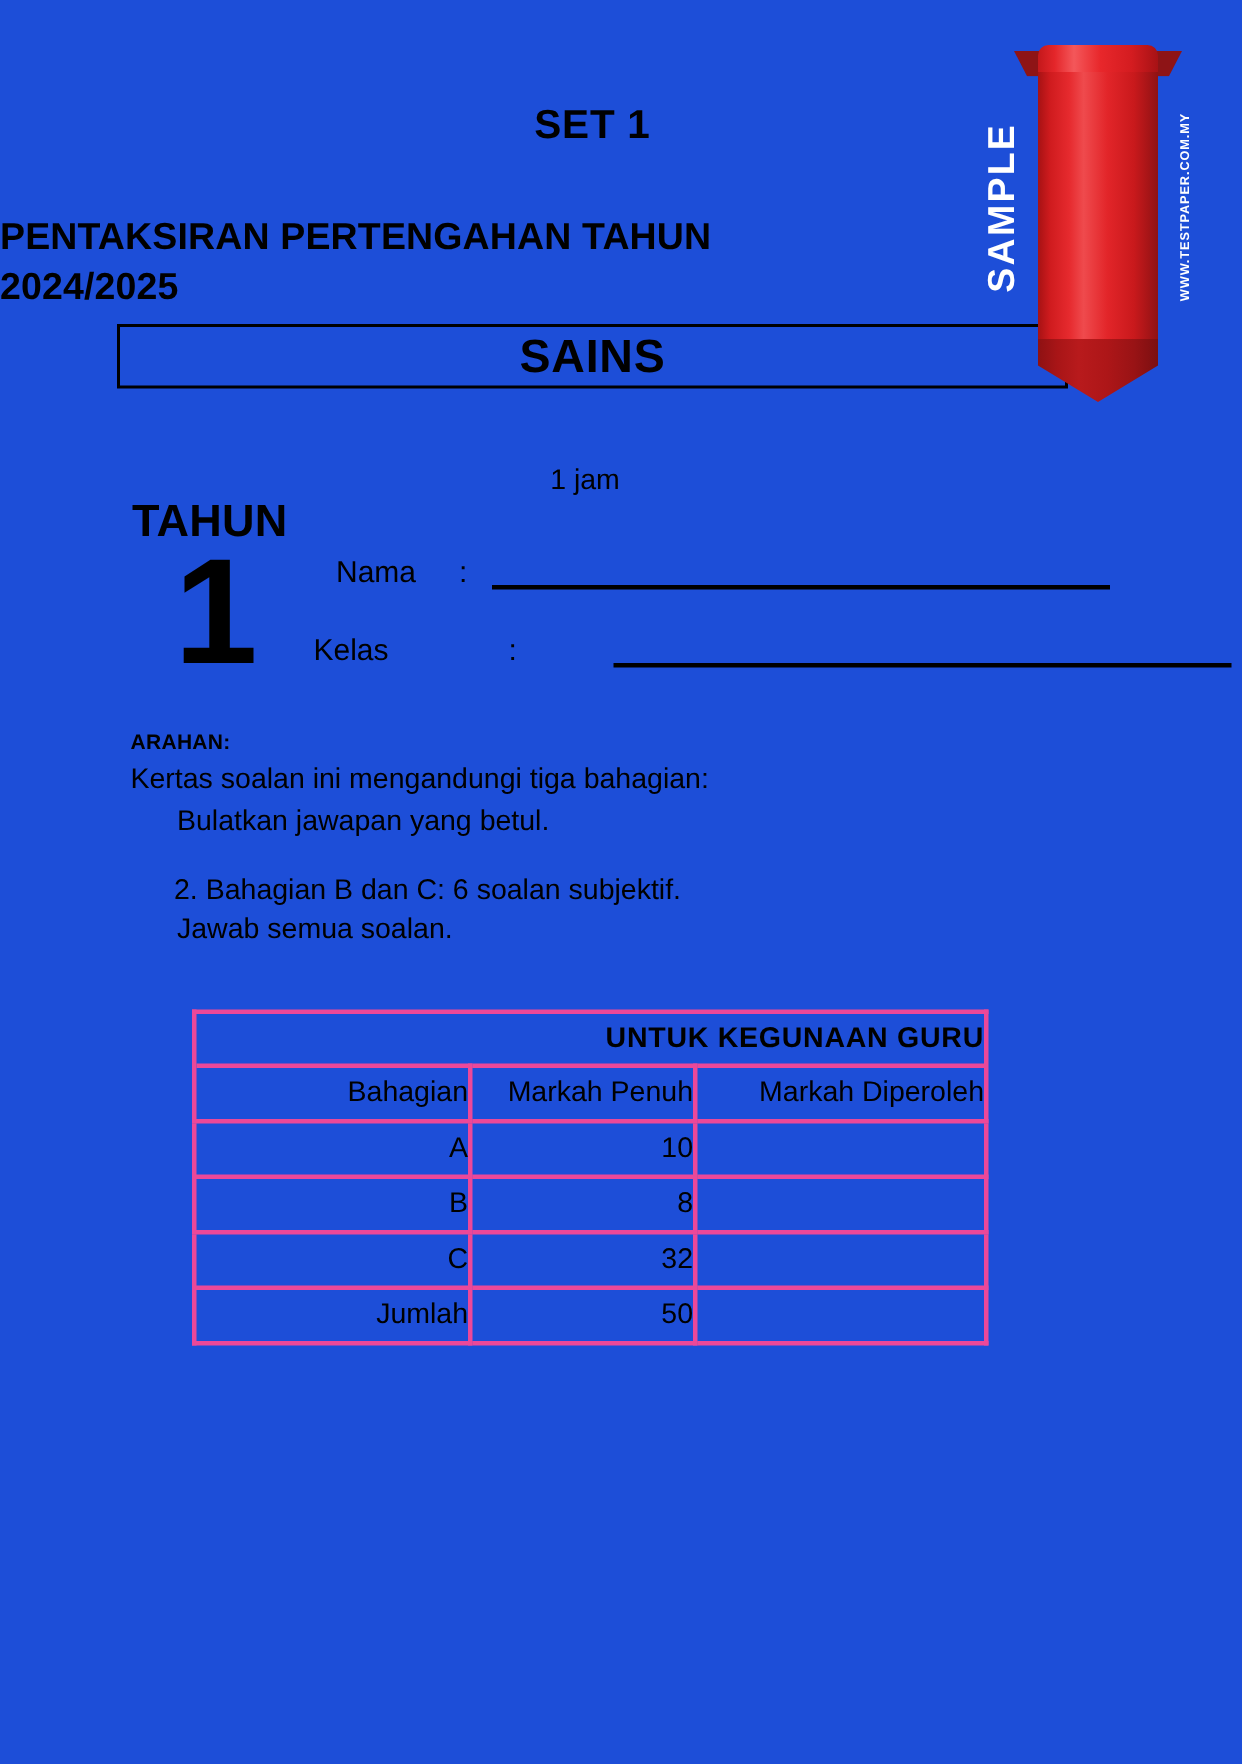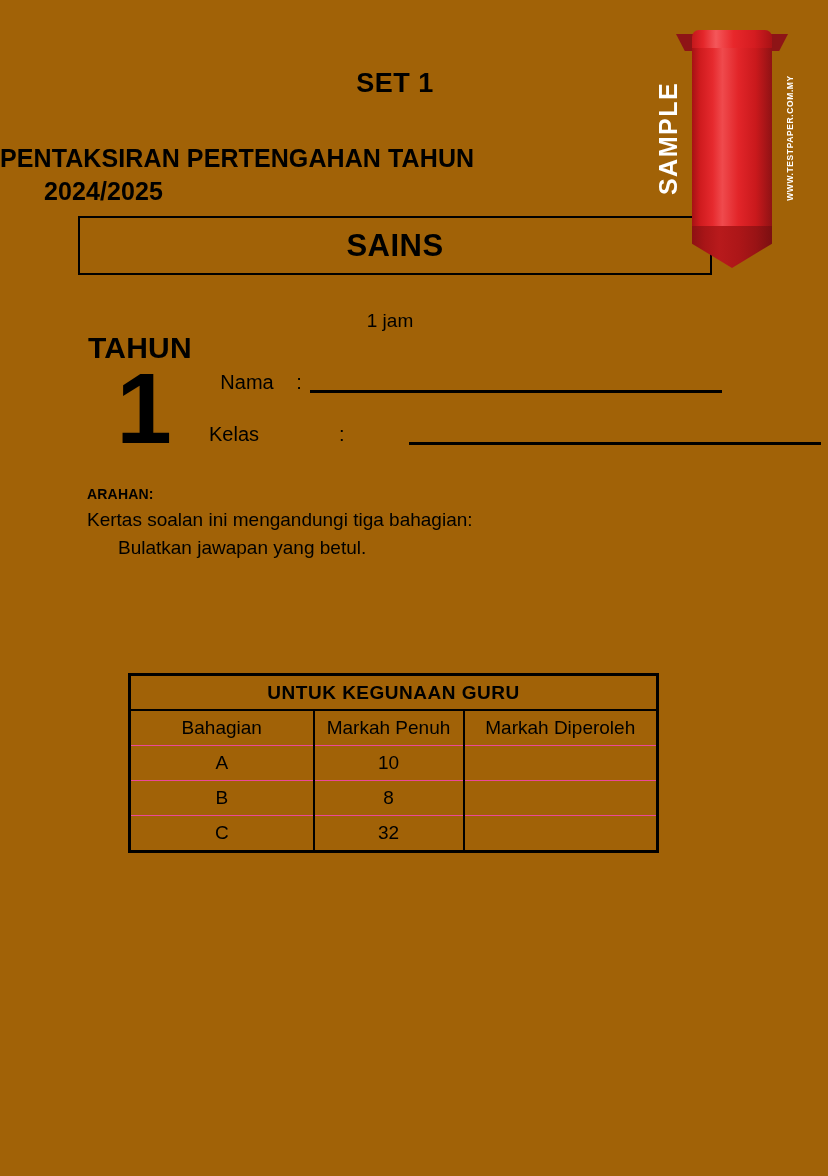--- a/index.html
+++ b/index.html
@@ -8,21 +8,21 @@
     background: #ffffff;
   }
   body {
     font-family: "Liberation Sans", sans-serif;
     color: #000000;
   }
   #page {
     position: relative;
     width: 828px;
     height: 1176px;
-    background: #a16207;
+    background: #1d4ed8;
     overflow: hidden;
   }
 
   
   .set-title {
     position: absolute;
     left: 0;
     top: 68px;
     width: 790px;
     text-align: center;
@@ -33,29 +33,29 @@
   .exam-title {
     position: absolute;
     left: 0;
     top: 142px;
     width: 790px;
     font-size: 25px;
     font-weight: bold;
     line-height: 33px;
     letter-spacing: 0.1px;
   }
-  .exam-title .line2 { display: block; padding-left: 44px; }
+  .exam-title .line2 { display: block; }
 
   
   .subject-box {
     position: absolute;
     left: 78px;
     top: 216px;
     width: 634px;
-    height: 59px;
+    height: 43px;
     border: 2px solid #000000;
     box-sizing: border-box;
     display: flex;
     align-items: center;
     justify-content: center;
   }
   .subject-box .subject-text {
     font-size: 31px;
     font-weight: bold;
     letter-spacing: 0.5px;
@@ -108,21 +108,21 @@
   .field .field-colon {
     width: 22px;
     font-size: 20px;
     line-height: 22px;
   }
   .field .field-line {
     width: 412px;
     border-bottom: 3px solid #000000;
     height: 20px;
   }
-  .field-nama { left: 206px; top: 367px; text-align: center; }
+  .field-nama { left: 224px; top: 367px; }
   .field-kelas { left: 209px; top: 419px; gap: 48px; }
 
   
   .arahan-heading {
     position: absolute;
     left: 87px;
     top: 486px;
     font-size: 14px;
     font-weight: bold;
     letter-spacing: 0.2px;
@@ -155,22 +155,22 @@
   .guru-table {
     position: absolute;
     left: 128px;
     top: 673px;
     width: 528px;
     border-collapse: collapse;
     border: 3px solid #000000;
     table-layout: fixed;
   }
   .guru-table td, .guru-table th {
-    border: 1px solid #ec4899;
-    text-align: center;
+    border: 3px solid #ec4899;
+    text-align: right;
     font-size: 19px;
     font-weight: 400;
     padding: 0;
     height: 34px;
     vertical-align: middle;
   }
   .guru-table .tbl-title {
     font-weight: bold;
     font-size: 19px;
     letter-spacing: 0.5px;
@@ -299,20 +299,24 @@
     <span class="field-line"></span>
   </div>
 
   <div class="arahan-heading">ARAHAN:</div>
   <div class="arahan-intro">Kertas soalan ini mengandungi tiga bahagian:</div>
 
   <div class="arahan-list">
     <div class="arahan-item">
       <div class="line-b">Bulatkan jawapan yang betul.</div>
     </div>
+    <div class="arahan-item">
+      <div class="line-a">2.  Bahagian B dan C: 6 soalan subjektif.</div>
+      <div class="line-b">Jawab semua soalan.</div>
+    </div>
   </div>
 
   <table class="guru-table">
     <colgroup>
       <col class="col-bahagian">
       <col class="col-penuh">
       <col class="col-diperoleh">
     </colgroup>
     <tbody>
       <tr>
@@ -329,20 +333,25 @@
         <td class="col-sep-left"></td>
       </tr>
       <tr>
         <td>B</td>
         <td class="col-sep-left">8</td>
         <td class="col-sep-left"></td>
       </tr>
       <tr>
         <td>C</td>
         <td class="col-sep-left">32</td>
+        <td class="col-sep-left"></td>
+      </tr>
+      <tr>
+        <td>Jumlah</td>
+        <td class="col-sep-left">50</td>
         <td class="col-sep-left"></td>
       </tr>
     </tbody>
   </table>
 
   <div class="ribbon">
     <div class="ribbon-wing ribbon-wing-left"></div>
     <div class="ribbon-wing ribbon-wing-right"></div>
     <div class="ribbon-top"></div>
     <div class="ribbon-body"></div>

